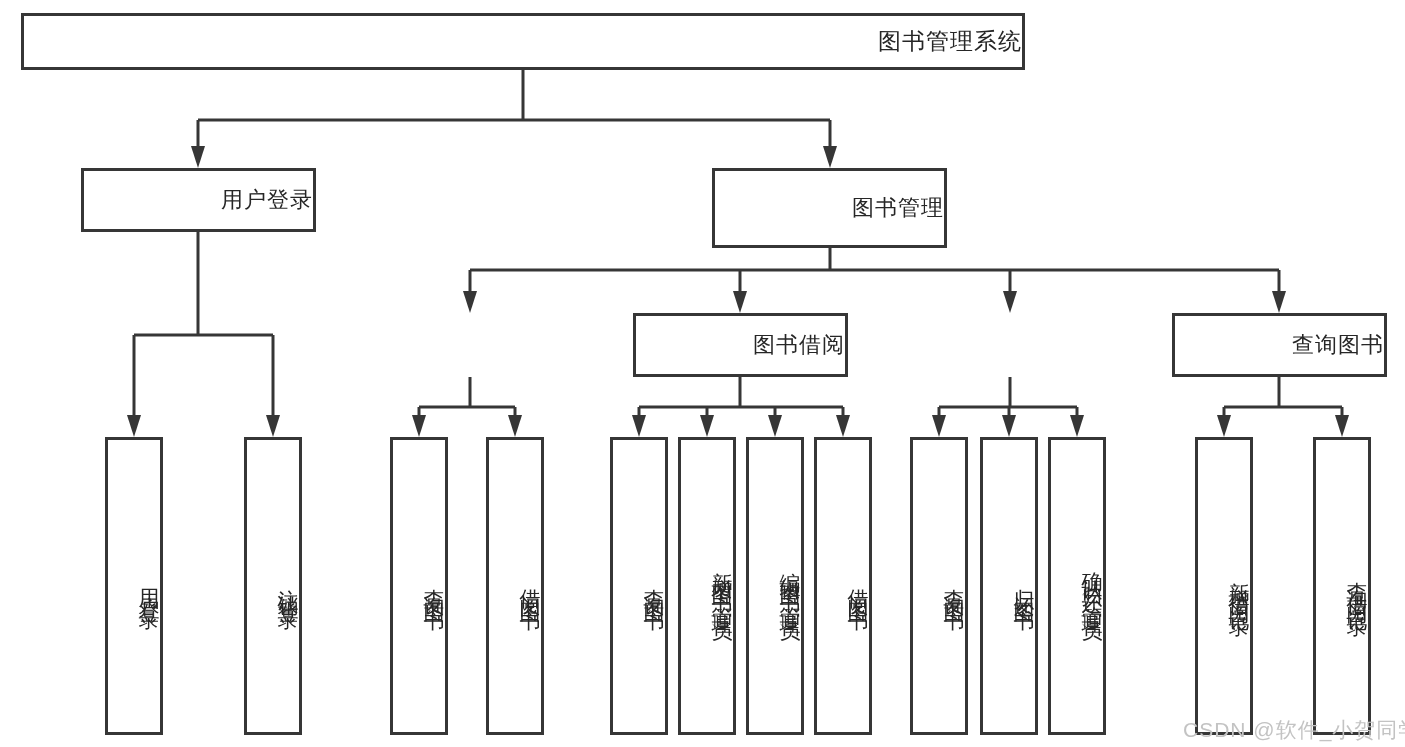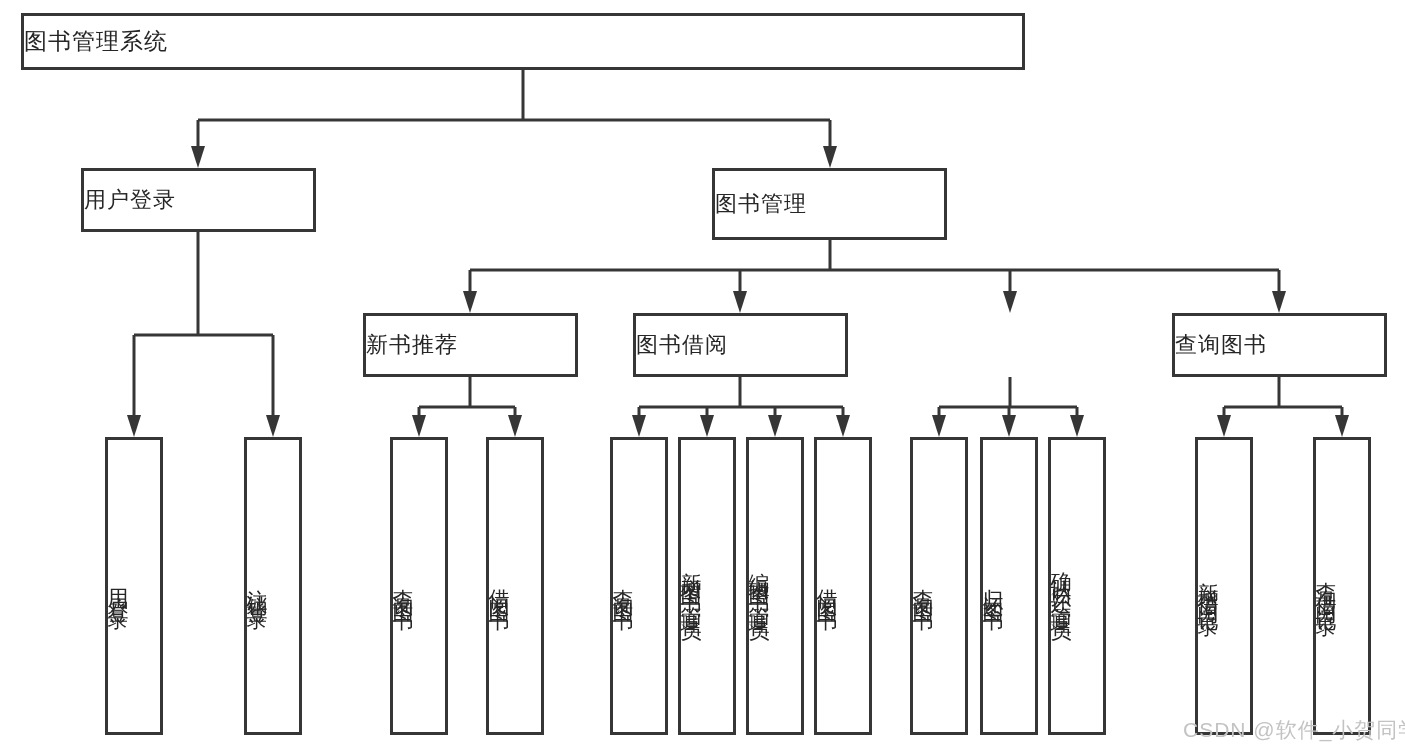--- a/index.html
+++ b/index.html
@@ -18,21 +18,21 @@
     overflow:hidden;
   }
   #connectors{position:absolute;left:0;top:0;}
   .box{
     position:absolute;
     box-sizing:border-box;
     border:3px solid var(--line);
     background:var(--background);
     display:flex;
     align-items:center;
-    justify-content:flex-start;
+    justify-content:flex-end;
     color:var(--text);
   }
   .box-h{font-size:22px;letter-spacing:1px;}
   .box-root{font-size:23px;letter-spacing:1px;}
   .box-v{font-size:21px;}
   .vtext{
     writing-mode:vertical-rl;
     text-orientation:mixed;
     letter-spacing:7px;
     line-height:1;
@@ -110,27 +110,24 @@
       <polygon class="ahead" points="1335,415 1349,415 1342,437"></polygon>
   </svg>
 
   <div class="box box-root" style="left:21px;top:13px;width:1004px;height:57px;">
     <span>图书管理系统</span>
   </div>
 
   <div class="box box-h" style="left:81px;top:168px;width:235px;height:64px;">
     <span>用户登录</span>
   </div>
-  <div class="box box-h" style="left:712px;top:168px;width:235px;height:72px;">
+  <div class="box box-h" style="left:712px;top:168px;width:235px;height:80px;">
     <span>图书管理</span>
   </div>
 
-  <div class="box box-h" style="left:363px;top:313px;width:215px;height:64px;">
-    <span>新书推荐</span>
-  </div>
   <div class="box box-h" style="left:633px;top:313px;width:215px;height:64px;">
     <span>图书借阅</span>
   </div>
   <div class="box box-h" style="left:1172px;top:313px;width:215px;height:64px;">
     <span>查询图书</span>
   </div>
 
   <div class="box box-v" style="left:105px;top:437px;width:58px;height:298px;">
     <span class="vtext">用户登录</span>
   </div>

